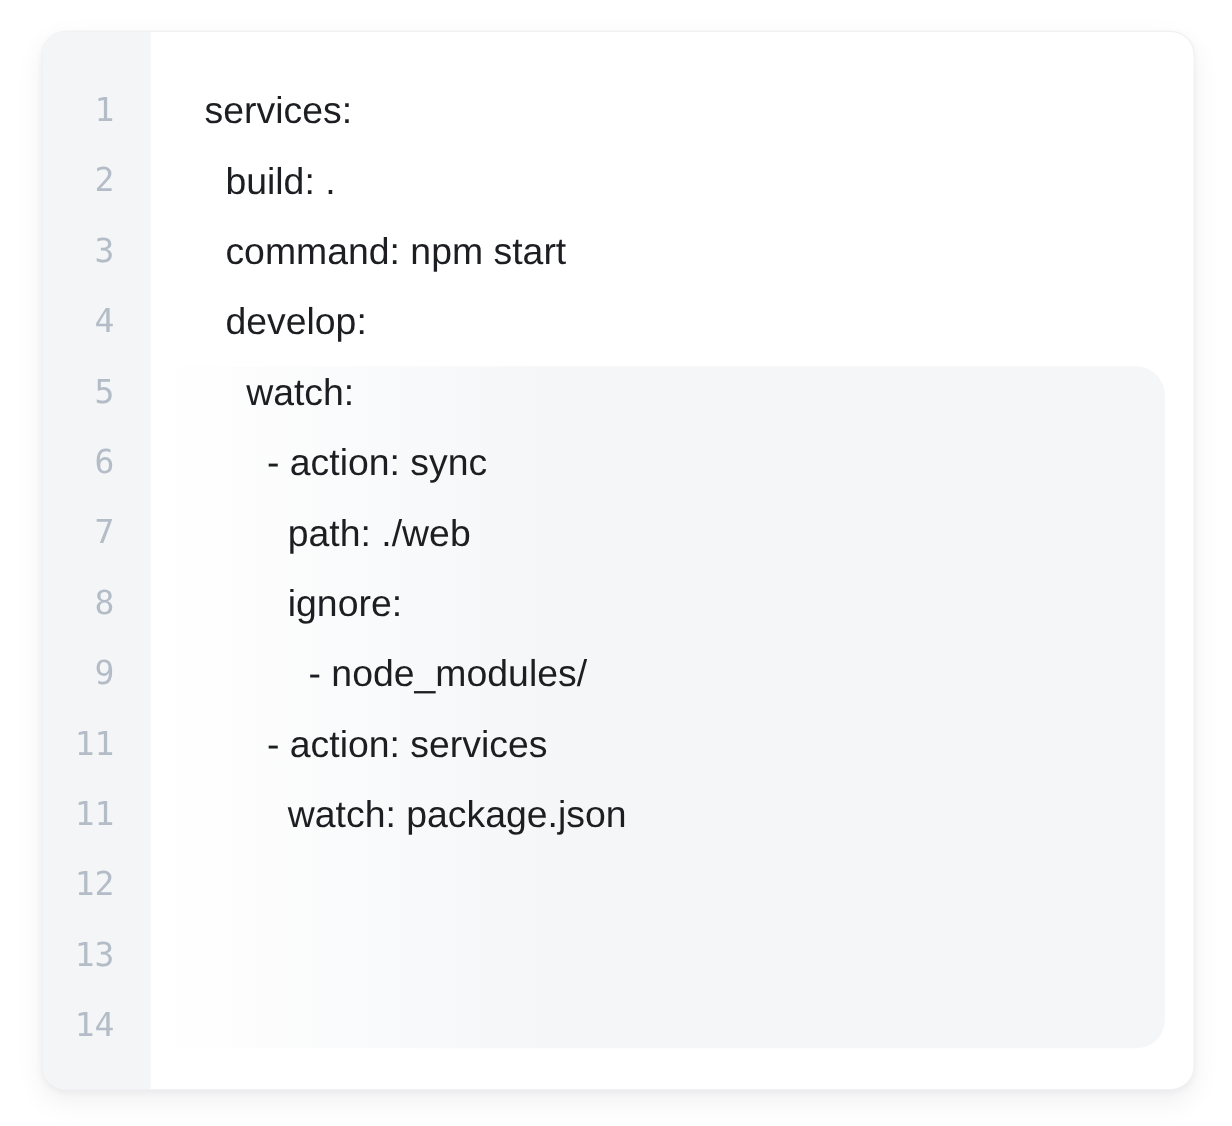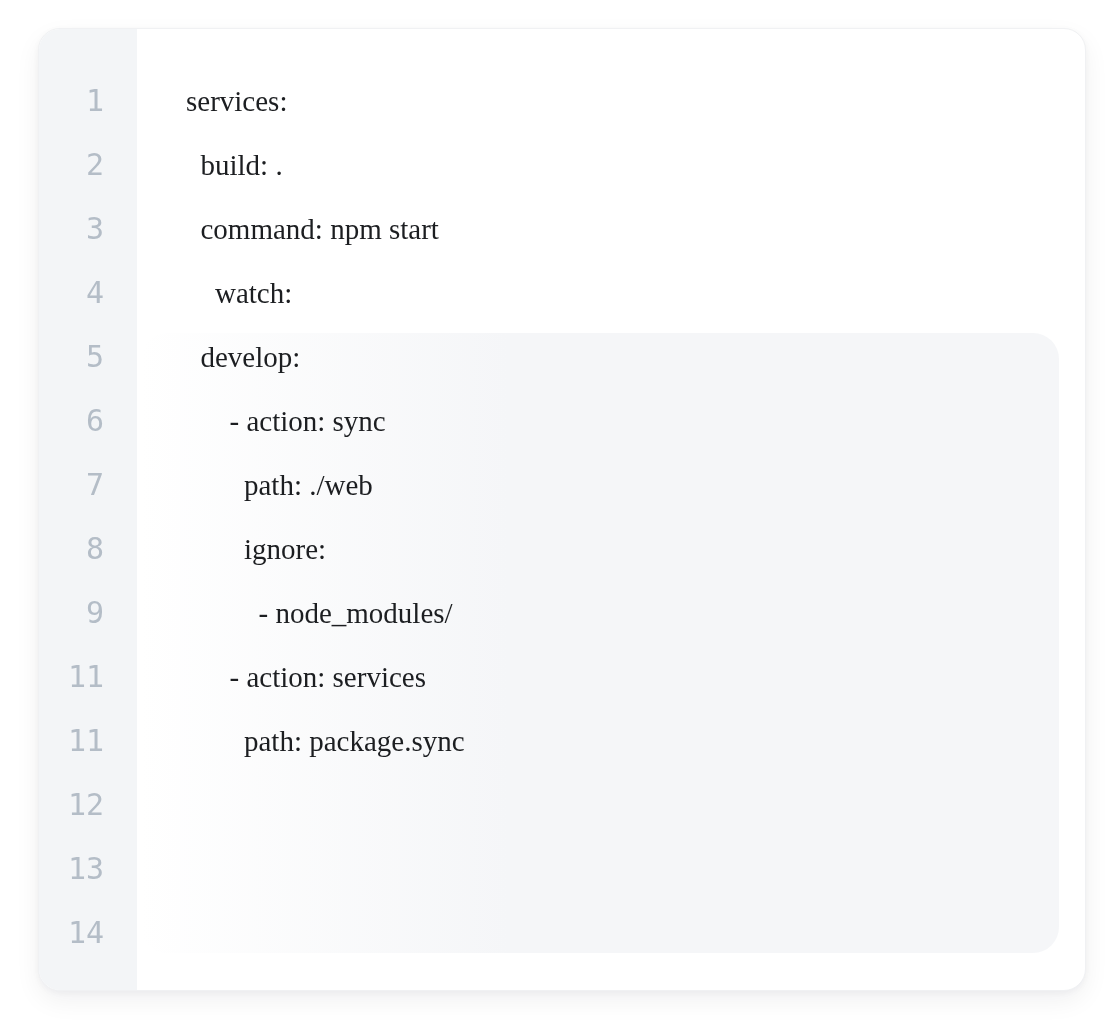--- a/index.html
+++ b/index.html
@@ -63,22 +63,22 @@
     position: absolute;
     left: 98px; top: 0; right: 0; bottom: 0;
     padding-top: 40px;
     padding-left: 49px;
     z-index: 2;
   }
   .cl {
     height: 64px;
     line-height: 64px;
     white-space: pre;
-    font-family: Liberation Serif, serif;
-    font-size: 29px;
+    font-family: Liberation Sans, sans-serif;
+    font-size: 34px;
     color: var(--code-color);
   }
 </style>
 </head>
 <body>
 
 <div class="card">
   <div class="highlight-region"></div>
   <div class="gutter">
       <div class="ln">1</div>
@@ -93,23 +93,23 @@
       <div class="ln">11</div>
       <div class="ln">11</div>
       <div class="ln">12</div>
       <div class="ln">13</div>
       <div class="ln">14</div>
     </div>
   <div class="code-area">
       <div class="cl">services:</div>
       <div class="cl">  build: .</div>
       <div class="cl">  command: npm start</div>
+      <div class="cl">  develop:</div>
       <div class="cl">    watch:</div>
-      <div class="cl">  develop:</div>
       <div class="cl">      - action: sync</div>
       <div class="cl">        path: ./web</div>
       <div class="cl">        ignore:</div>
       <div class="cl">          - node_modules/</div>
       <div class="cl">      - action: services</div>
-      <div class="cl">        path: package.sync</div>
+      <div class="cl">        watch: package.json</div>
       <div class="cl"> </div>
     </div>
 </div>
 
 </body></html>

